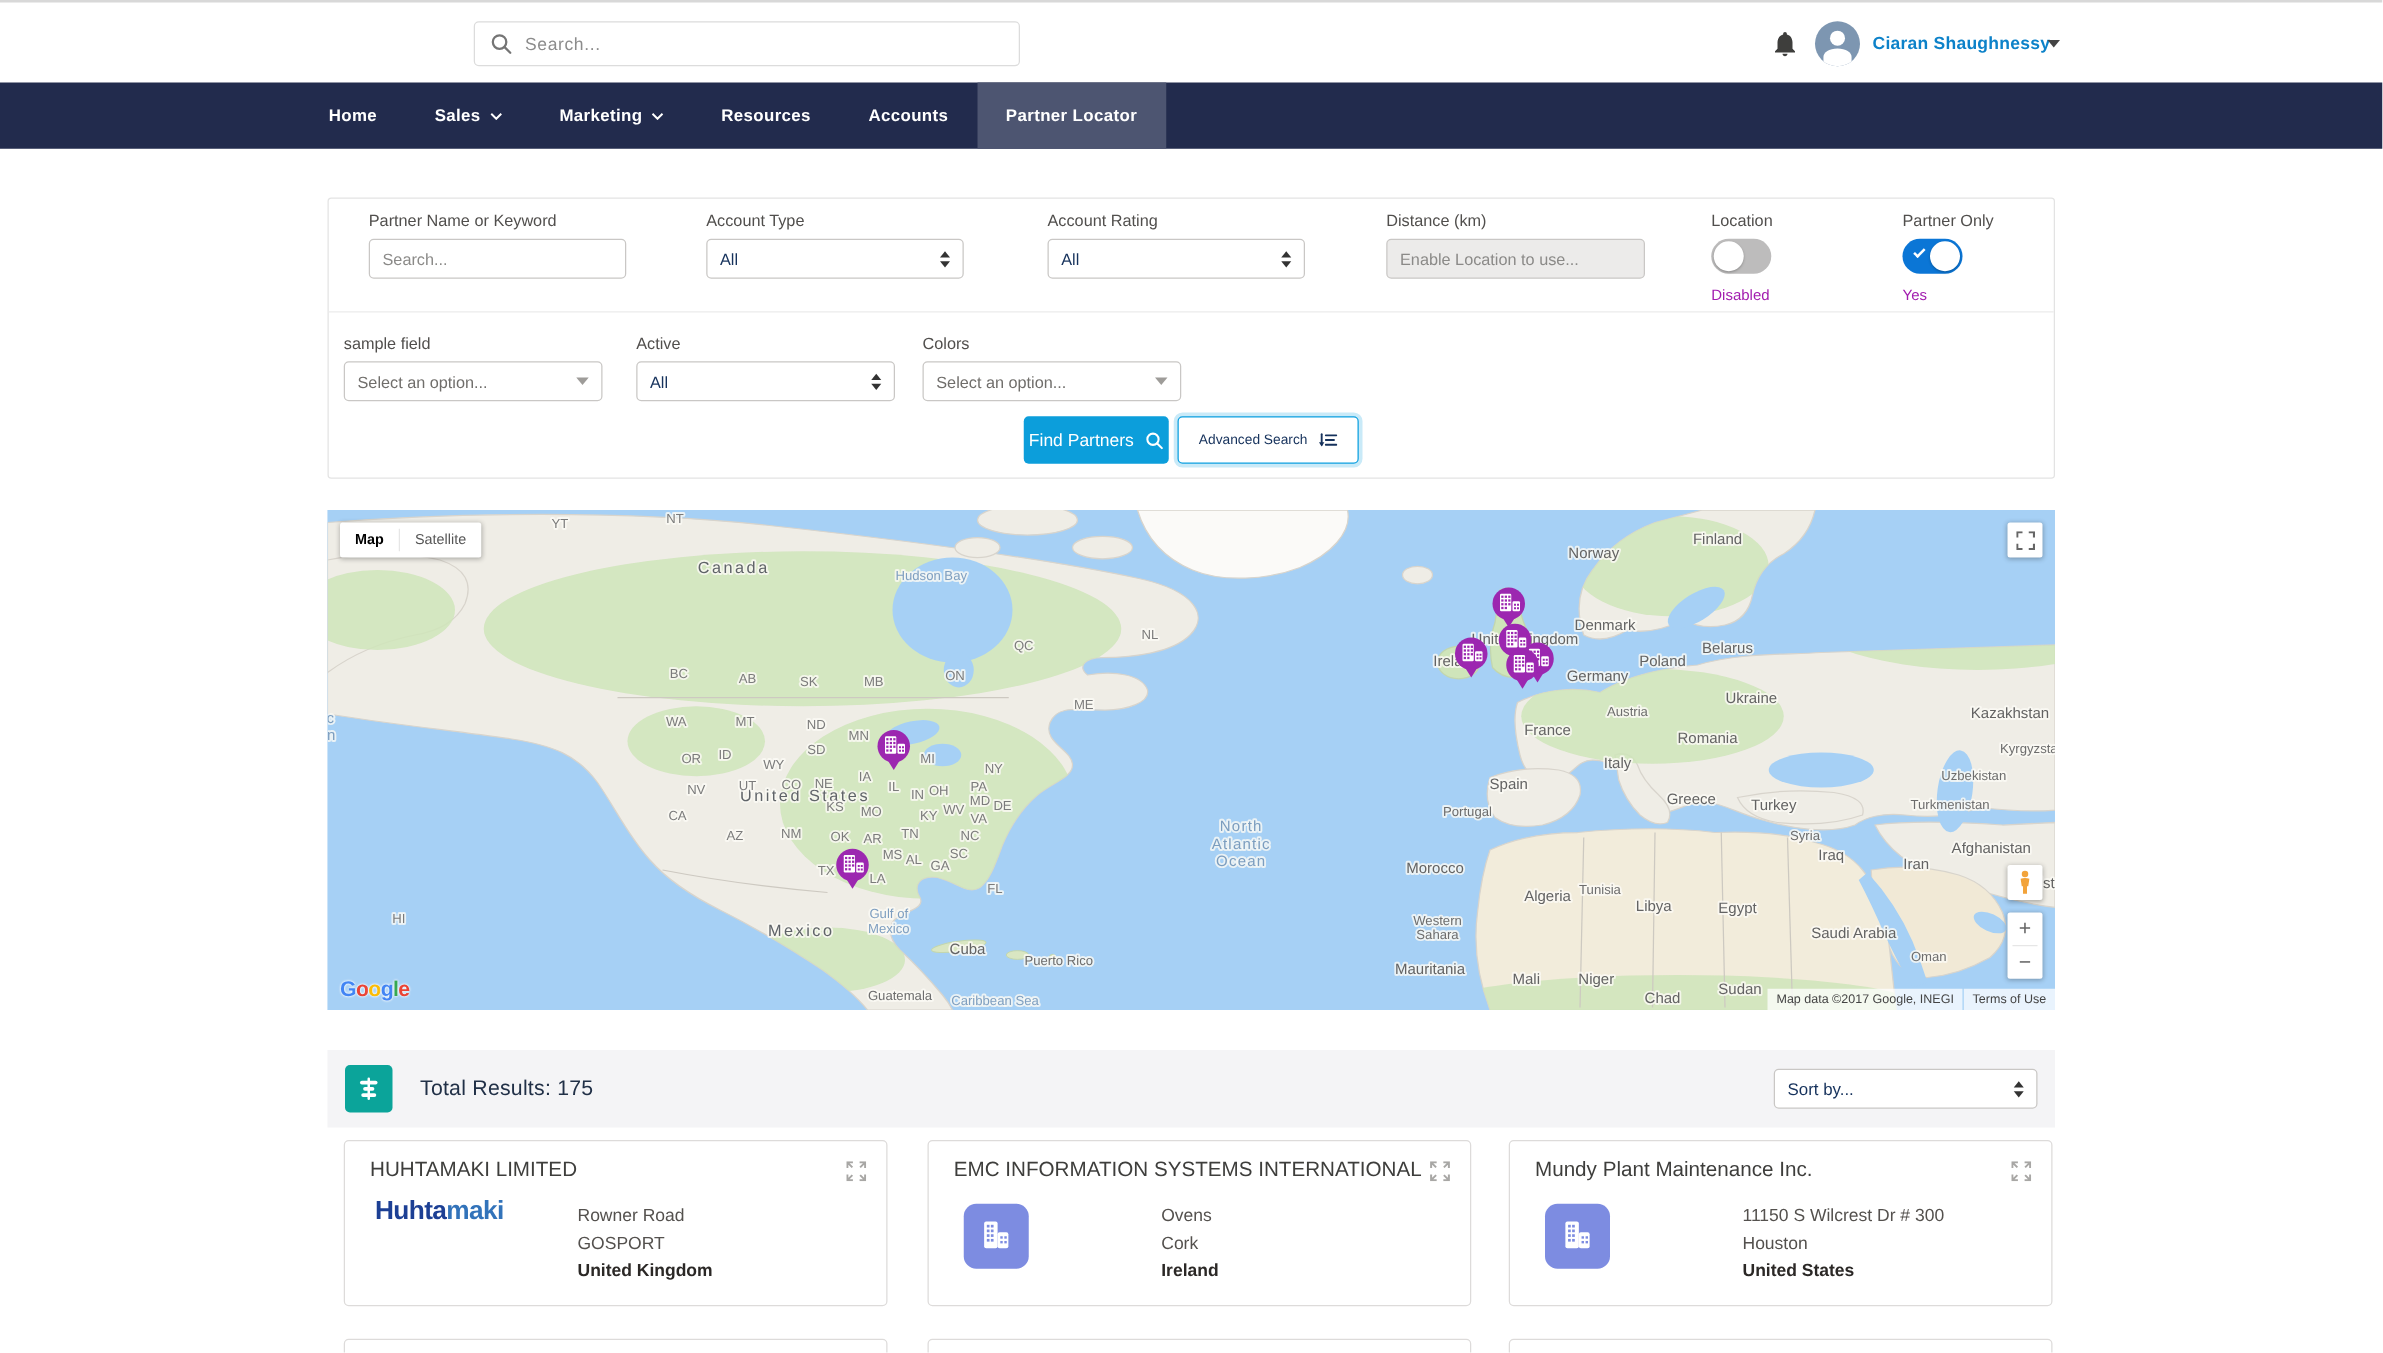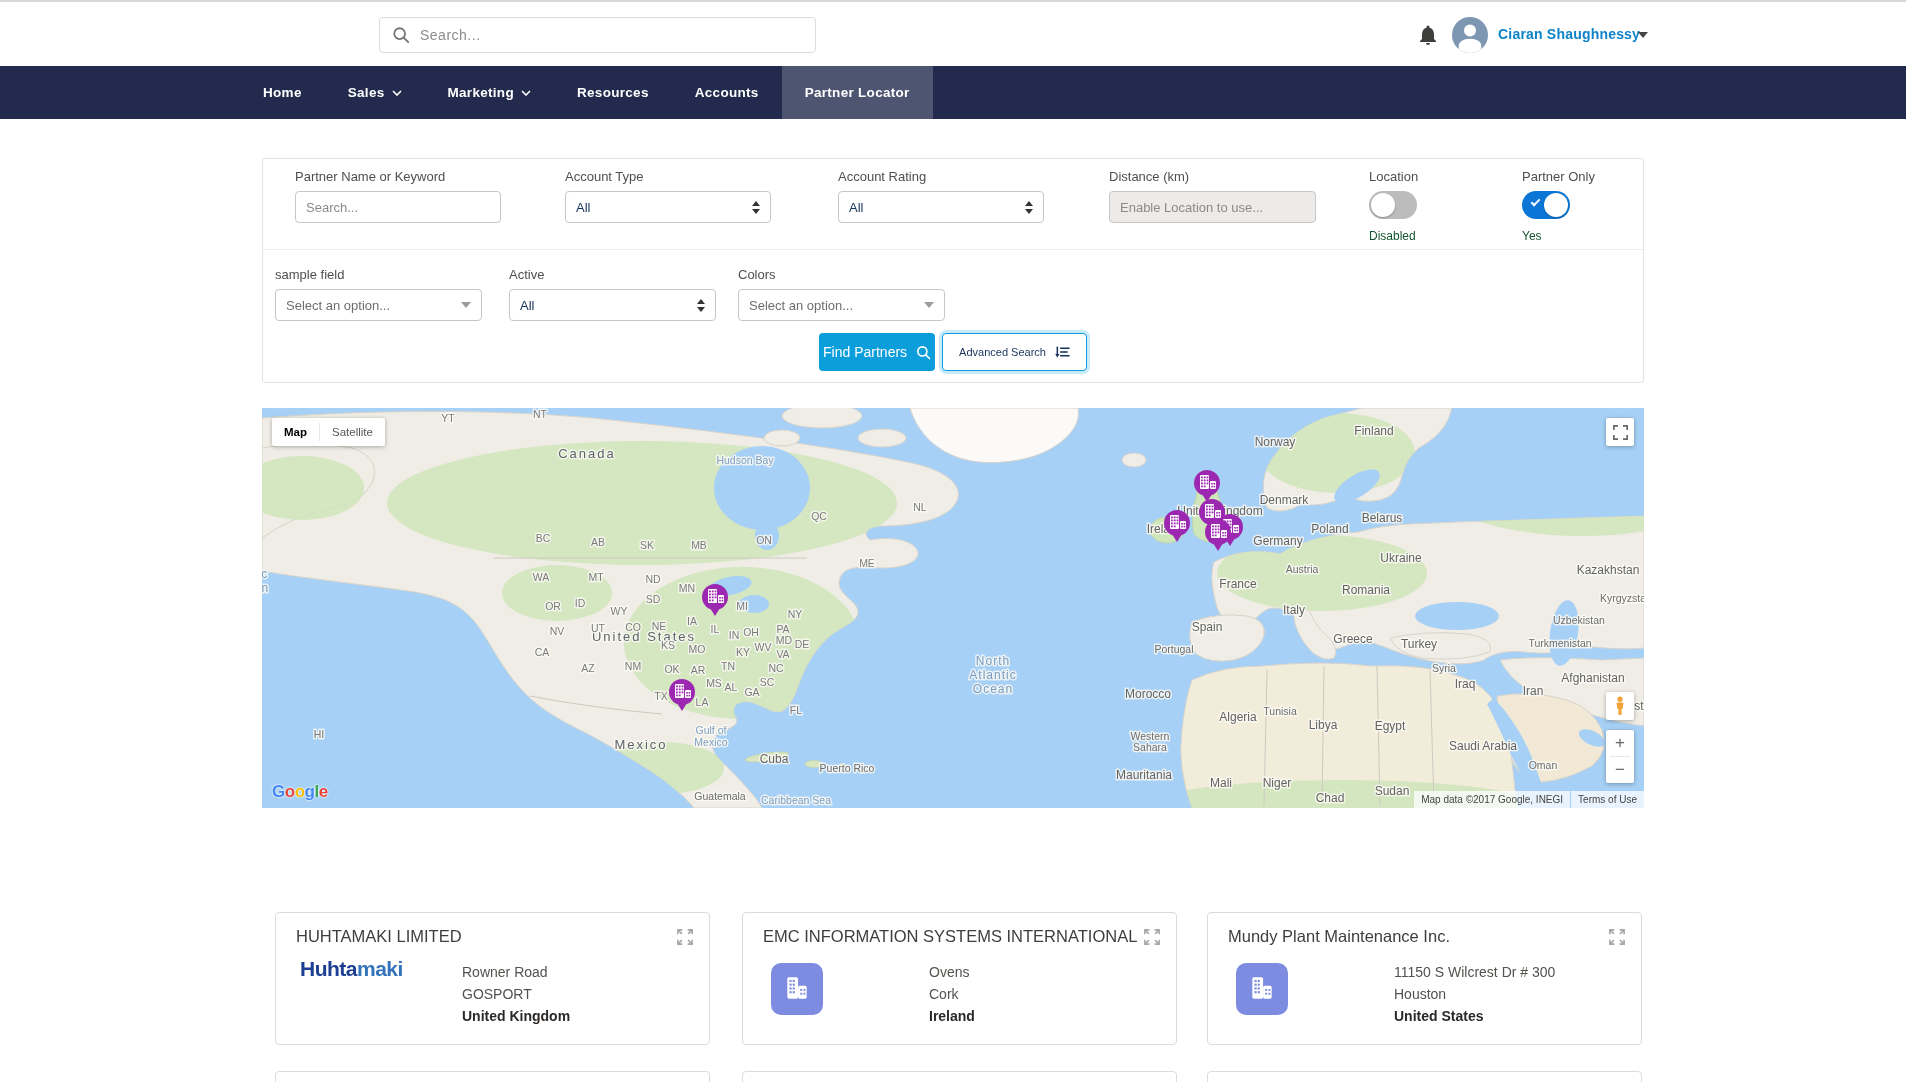--- a/index.html
+++ b/index.html
@@ -37,21 +37,21 @@
   .spinner .up { border-bottom:5px solid #333; }
   .spinner .dn { border-top:5px solid #333; }
   .caret-dn { width:0; height:0; border-left:5px solid transparent; border-right:5px solid transparent; border-top:6px solid #9e9c99; margin-left:8px; }
   .toggle { position:absolute; top:32px; width:48px; height:28px; border-radius:14px; cursor:pointer; }
   .toggle.off { background:#bdbcbc; }
   .toggle.on { background:#0b76d6; }
   .toggle .knob { position:absolute; top:2px; width:24px; height:24px; border-radius:50%; background:#fff; box-shadow:0 1px 2px rgba(0,0,0,.25); }
   .toggle.off .knob { left:2px; }
   .toggle.on .knob { right:2px; }
   .toggle .check { position:absolute; left:9px; top:8px; width:9px; height:5px; border-left:2px solid #fff; border-bottom:2px solid #fff; transform:rotate(-45deg); }
-  .t-state { position:absolute; top:70px; font-size:12px; color:#14532d; }
+  .t-state { position:absolute; top:70px; font-size:12px; color:#a21caf; }
   .f-divider { position:absolute; left:0; top:90px; width:100%; height:1px; background:#ececec; }
   .row2-label { top:108px; }
   .row2-field { top:130px; }
   .btn-row { position:absolute; left:0; top:174px; width:100%; display:flex; justify-content:center; gap:7px; }
   .btn-find { height:38px; background:#0c9edb; color:#fff; border:none; border-radius:4px; font-size:14px; font-family:inherit; padding:0 4px; display:flex; align-items:center; gap:9px; cursor:pointer; }
   .btn-adv { height:38px; background:#fff; color:#16325c; border:1px solid #0b9fe0; box-shadow:0 0 0 3px rgba(11,159,224,.22); border-radius:4px; font-size:11px; font-family:inherit; padding:0 16px; display:flex; align-items:center; gap:9px; cursor:pointer;text-align:right; }
 
   
   .map { position:absolute; left:262px; top:408px; width:1382px; height:400px; background:#a6d0f5; overflow:hidden; }
   .map svg.base { position:absolute; left:0; top:0; }
@@ -489,20 +489,38 @@
     </div>
 
     <div class="g-logo"><span style="color:#4285F4">G</span><span style="color:#EA4335">o</span><span style="color:#FBBC05">o</span><span style="color:#4285F4">g</span><span style="color:#34A853">l</span><span style="color:#EA4335">e</span></div>
 
     <div class="attrib">
       <div>Map data ©2017 Google, INEGI</div>
       <div class="terms">Terms of Use</div>
     </div>
   </div>
 
+  <div class="results-bar">
+    <div class="res-icon">
+      <svg width="20" height="20" viewBox="0 0 20 20" fill="#fff">
+          <rect x="9" y="1" width="2" height="18" rx="1"></rect>
+          <rect x="3" y="3.5" width="14" height="3" rx="1.5"></rect>
+          <rect x="5.5" y="8.5" width="9" height="3" rx="1.5"></rect>
+          <rect x="4" y="13.5" width="12" height="3" rx="1.5"></rect>
+        </svg>
+    </div>
+    <div class="res-title">Total Results: 175</div>
+    <div class="sort-select">
+      <span class="val">Sort by...</span>
+      <span class="spinner">
+          <i class="up"></i>
+          <i class="dn"></i>
+        </span>
+    </div>
+  </div>
 
   <div class="cards">
 
     <div class="partner-card pc-1">
       <div class="pc-title">HUHTAMAKI LIMITED</div>
       <svg class="pc-expand" viewBox="0 0 18 18" stroke="#a8a7a5" stroke-width="1.8" fill="none">
           <path d="M1,6 V1 H6 M12,1 H17 V6 M17,12 V17 H12 M6,17 H1 V12 M1,1 L5.5,5.5 M17,1 L12.5,5.5 M17,17 L12.5,12.5 M1,17 L5.5,12.5"></path>
         </svg>
       <div class="logo-text"><span class="p1">Huhta</span><span class="p2">maki</span></div>
 

